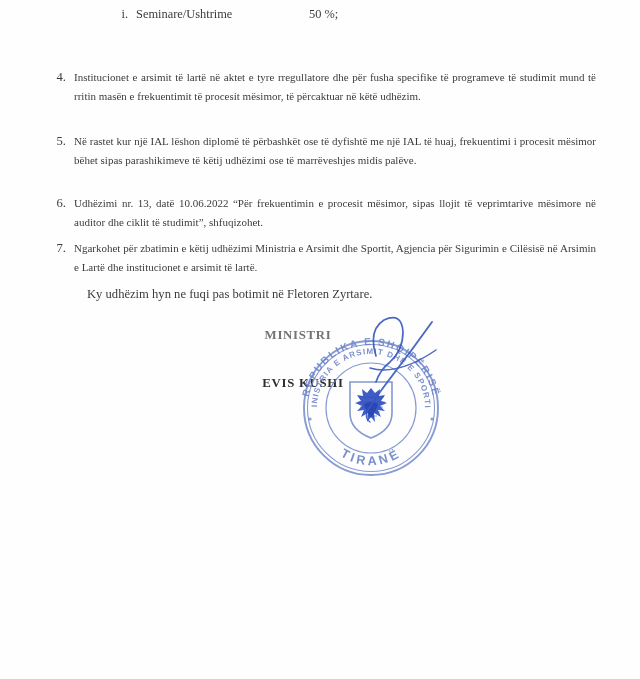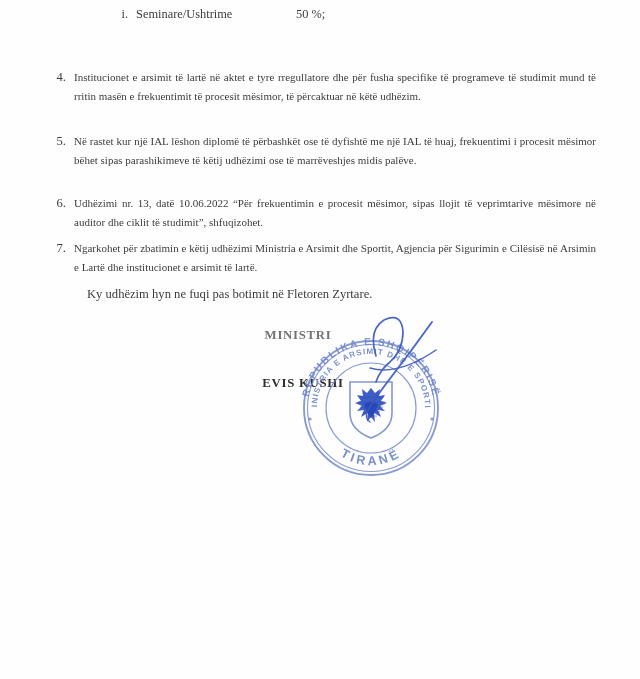--- a/index.html
+++ b/index.html
@@ -49,21 +49,21 @@
     width: 32px;
     text-align: right;
   }
   .roman-label {
     position: absolute;
     left: 136px;
     white-space: nowrap;
   }
   .roman-value {
     position: absolute;
-    left: 296px;
+    left: 309px;
     white-space: nowrap;
   }
   .roman-row.wide .roman-label {
     left: 136px;
   }
 
   
   .num-item {
     position: absolute;
     width: 640px;

